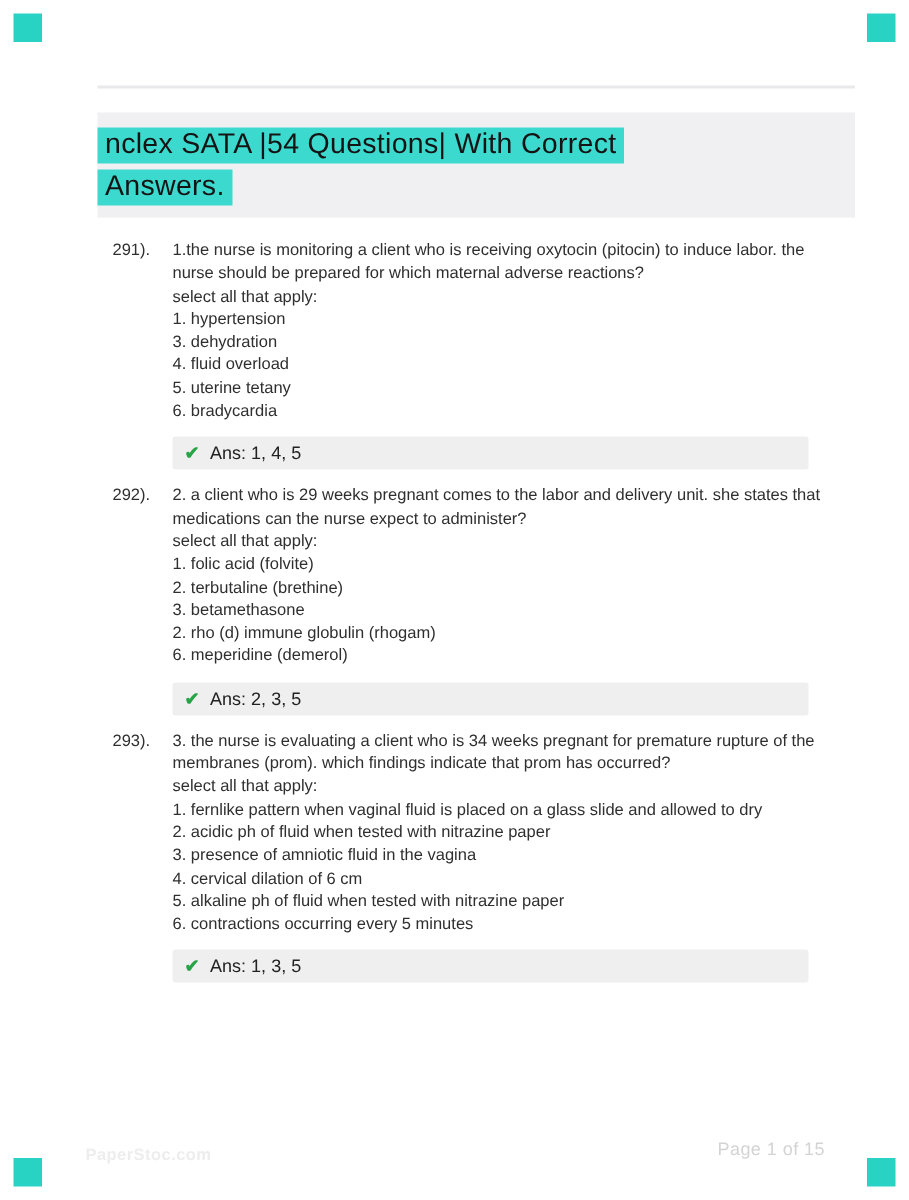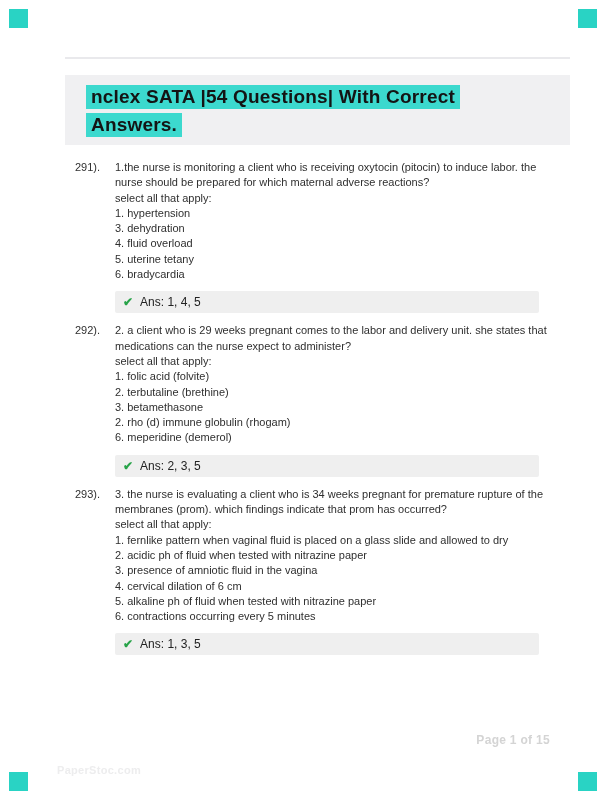--- a/index.html
+++ b/index.html
@@ -19,22 +19,22 @@
   .top-line {
     position:absolute; left:65px; top:57px;
     width:505px; height:2px; background:#e9e9ec;
   }
   .title-band {
     position:absolute; left:65px; top:75px;
     width:505px; height:70px; background:#f0f0f2;
     box-sizing:border-box;
   }
   .title-band h1 {
-    margin:0; padding:8px 21px;
-    font-size:19px; font-weight:700; color:#141414;
+    margin:0; padding:8px 0;
+    font-size:19px; font-weight:400; color:#141414;
     line-height:28px; letter-spacing:0.2px;
   }
   .hl { background:#3cd9ce; padding:1px 5px 2px 5px; }
 
   .content { position:absolute; left:0; top:160px; width:606px; }
   .question { display:flex; margin-bottom:10px; }
   .qnum {
     margin-left:75px; width:40px; flex:0 0 40px;
     font-size:11px; color:#2f2f2f; line-height:15.3px;
   }
@@ -46,22 +46,22 @@
     padding:4px 8px; display:flex; align-items:center;
   }
   .check { color:#27a348; font-size:12px; font-weight:700; margin-right:7px; line-height:14px; }
   .answer-text { font-size:12px; color:#222222; }
 
   .watermark {
     position:absolute; left:57px; top:764px;
     font-size:11px; font-weight:700; color:#ededee; letter-spacing:0.3px;
   }
   .page-indicator {
-    position:absolute; right:56px; top:733px;
-    font-size:12px; font-weight:700; color:#d4d4d4; letter-spacing:0.3px;
+    position:absolute; right:56px; top:759px;
+    font-size:12px; font-weight:400; color:#d4d4d4; letter-spacing:0.3px;
   }
 </style>
 </head>
 <body>
 
 <div>
 
   <div class="corner tl"></div>
   <div class="corner tr"></div>
   <div class="corner bl"></div>

